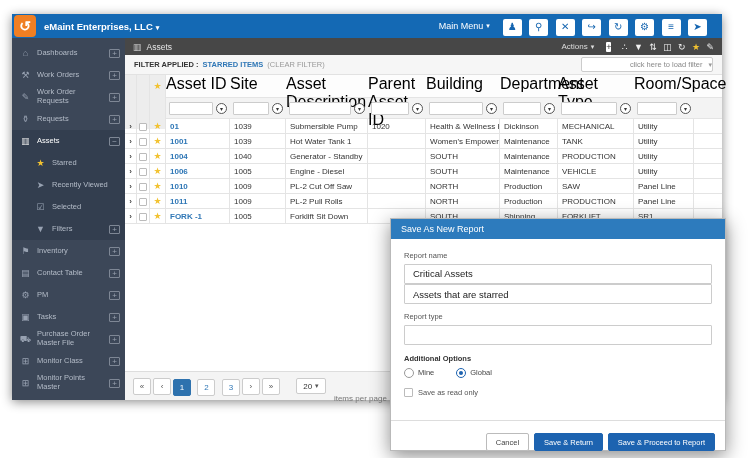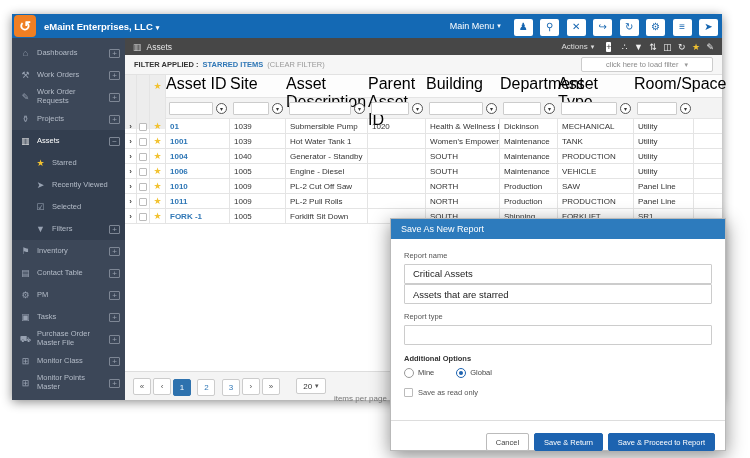--- a/index.html
+++ b/index.html
@@ -4,21 +4,21 @@
 <style>
   html,body{margin:0;padding:0;background:#fff;}
   *{box-sizing:border-box;}
   .stage{position:relative;width:750px;height:458px;background:#fff;font-family:"Liberation Sans",sans-serif;overflow:hidden;}
   .window{position:absolute;left:12px;top:14px;width:710px;height:386px;background:#fff;box-shadow:0 2px 10px rgba(0,0,0,.45);}
   
   .topbar{height:24px;background:var(--topbar_blue,#1469b4);display:flex;align-items:center;}
   .logo{width:22px;height:22px;margin-left:2px;border-radius:4px;background:var(--logo_orange,#f07f23);color:#fff;font-weight:bold;font-size:14px;line-height:22px;text-align:center;flex:0 0 auto;}
   .app-title{color:#fff;font-size:9.5px;font-weight:bold;margin-left:8px;white-space:nowrap;}
   .caret{font-size:7px;color:inherit;margin-left:3px;}
-  .topbar-right{margin-left:auto;display:flex;align-items:center;padding-right:4px;}
+  .topbar-right{margin-left:auto;display:flex;align-items:center;padding-right:15px;}
   .main-menu{color:#fff;font-size:9px;margin-right:10px;display:flex;align-items:center;}
   .tb-btn{width:19px;height:17px;margin-left:3px;background:#fff;border:none;border-radius:2px;color:#1565b0;font-size:10px;line-height:16px;text-align:center;padding:0;cursor:pointer;}
   
   .body{display:flex;height:362px;}
   .sidebar{width:113px;background:var(--sidebar_bg,#3c4758);color:#b4bcc8;padding-top:4px;flex:0 0 auto;overflow:hidden;}
   .side-item{display:flex;align-items:center;min-height:22px;padding:0 5px 0 7px;font-size:7.5px;cursor:pointer;}
   .side-item .ico{width:13px;font-size:9px;color:#98a2b2;flex:0 0 auto;text-align:center;}
   .side-item .lbl{flex:1;padding-left:5px;line-height:1.15;}
   .side-item .exp{width:11px;height:9px;border:1px solid #7e8795;border-radius:1px;font-size:8px;line-height:7px;text-align:center;color:#9aa3b1;flex:0 0 auto;}
   .side-item .exp:empty{visibility:hidden;}
@@ -35,21 +35,21 @@
   .m-actions .act-lbl{font-size:8px;color:#ddd;margin-right:8px;display:flex;align-items:center;}
   .a-ico{width:14px;text-align:center;font-size:9px;color:#f2f2f2;margin-left:4px;cursor:pointer;}
   .a-ico.boxed{background:#fff;color:#333;width:11px;height:11px;line-height:10px;font-size:9px;border-radius:1px;}
   .a-ico.disabled{background:#9a9a9a;width:9px;height:9px;border-radius:1px;color:transparent;}
   .a-ico.star{color:var(--star_yellow,#f2c230);}
   
   .filterbar{height:20px;background:#f6f6f6;border-bottom:1px solid #e2e2e2;display:flex;align-items:center;padding:0 9px;font-size:7.5px;flex:0 0 auto;}
   .fa-label{font-weight:bold;color:#333;}
   .fa-name{font-weight:bold;color:var(--link_blue,#2f77b6);margin-left:4px;cursor:pointer;}
   .fa-clear{color:#999;margin-left:4px;cursor:pointer;}
-  .load-filter{margin-left:auto;width:132px;height:15px;background:#fff;border:1px solid #ccc;border-radius:2px;color:#8a8a8a;font-size:7.5px;display:flex;align-items:center;justify-content:center;cursor:pointer;}
+  .load-filter{margin-left:auto;width:132px;height:15px;background:#fff;border:1px solid #ccc;border-radius:2px;color:#8a8a8a;font-size:7.5px;display:flex;align-items:center;justify-content:flex-end;cursor:pointer;}
   .load-filter .caret{color:#999;margin-left:6px;}
   
   .grid{flex:0 0 auto;}
   .grid-row{display:grid;grid-template-columns:12px 13px 16px 64px 56px 82px 58px 74px 58px 76px 60px;border-bottom:1px solid #e4e4e4;}
   .grid-row>div{border-right:1px solid #e4e4e4;overflow:hidden;white-space:nowrap;}
   .hdr{height:23px;background:#fdfdfd;}
   .hdr>div{font-size:7.5px;color:#3a3a3a;text-align:center;line-height:23px;}
   .hdr .gutter{background:#ededed;}
   .hdr .star-h{color:var(--star_yellow,#f2c230);font-size:9px;}
   .frow{height:21px;background:#f3f3f3;}
@@ -148,21 +148,21 @@
           </div>
 
           <div class="side-item">
             <span class="ico">✎</span>
             <span class="lbl">Work Order Requests</span>
             <span class="exp">+</span>
           </div>
 
           <div class="side-item">
             <span class="ico">⚱</span>
-            <span class="lbl">Projects</span>
+            <span class="lbl">Requests</span>
             <span class="exp">+</span>
           </div>
 
           <div class="side-item group active">
             <span class="ico">▥</span>
             <span class="lbl">Assets</span>
             <span class="exp">−</span>
           </div>
 
           <div class="side-item group sub star">

